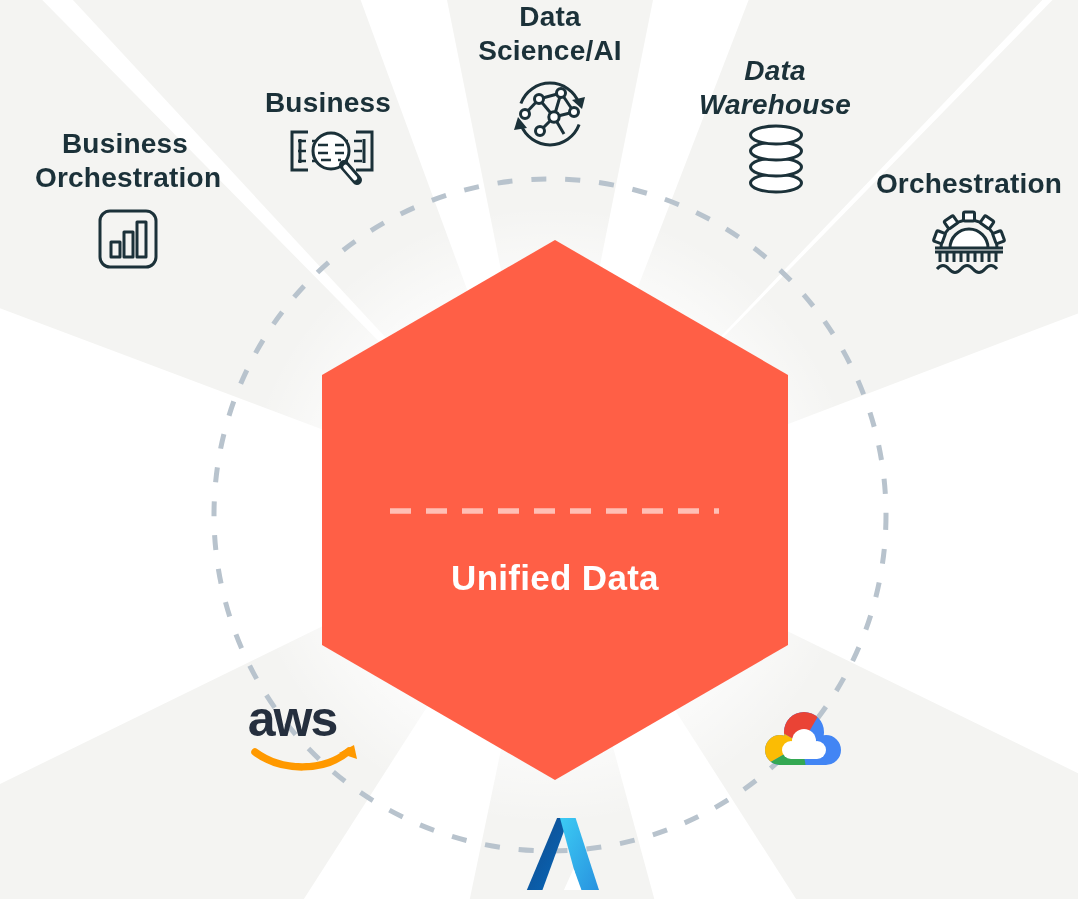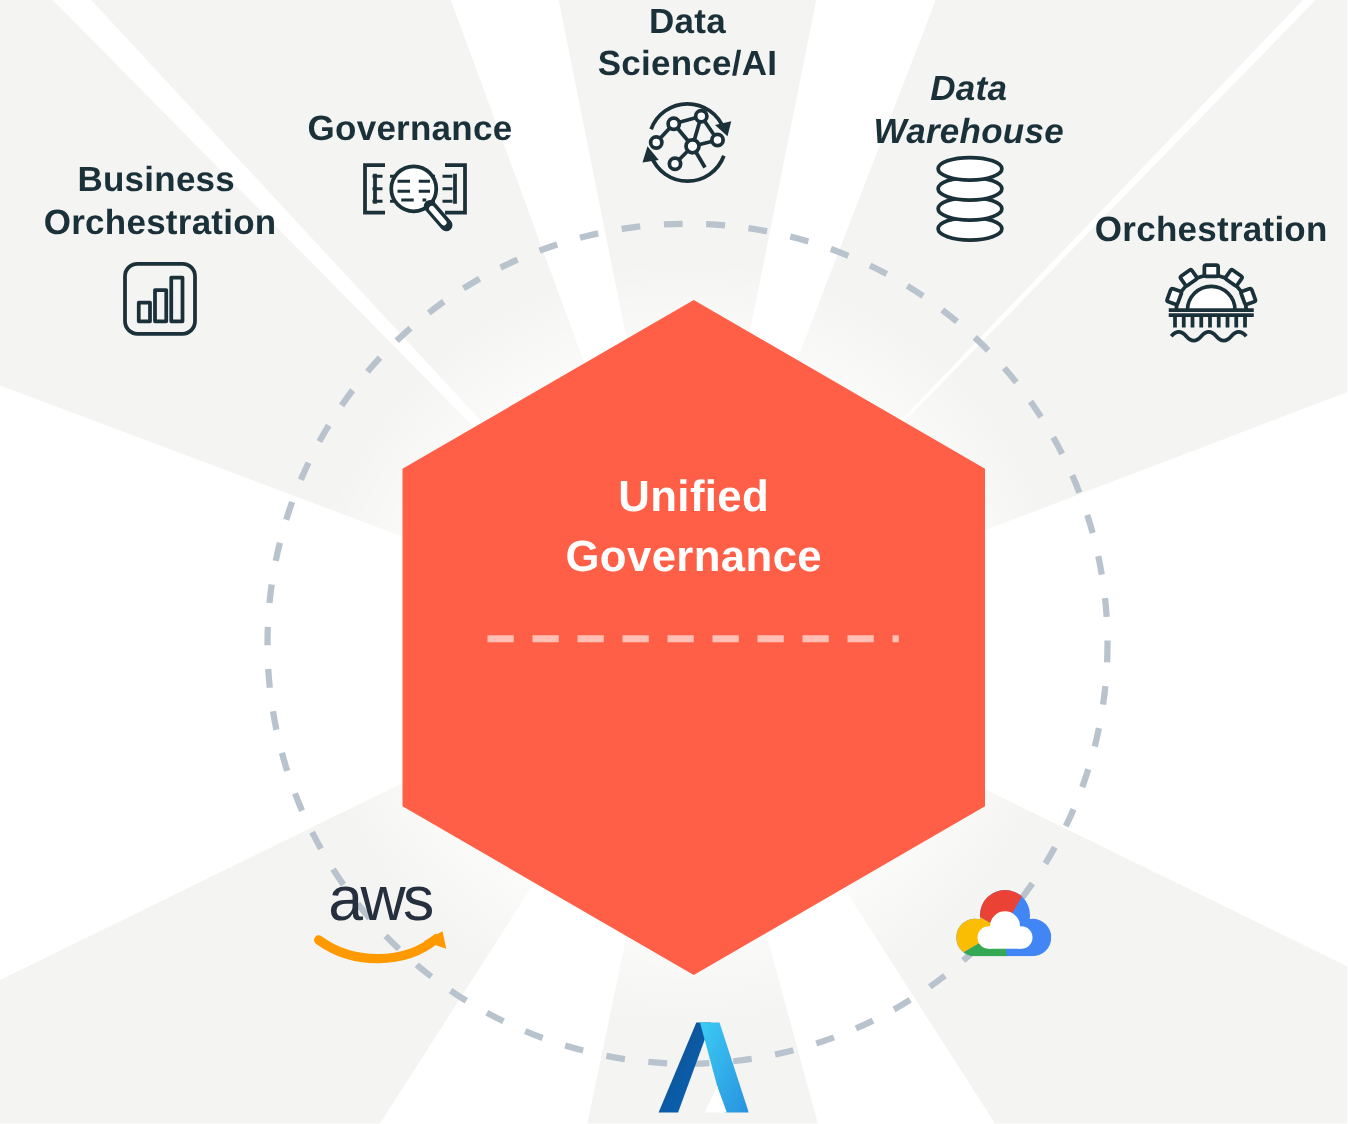--- a/index.html
+++ b/index.html
@@ -11,22 +11,22 @@
   .feature-label{
     position:absolute;text-align:center;
     color:var(--c-text);font-size:28px;font-weight:600;line-height:1.2;letter-spacing:.2px;
   }
   .icon-box{position:absolute;}
   .hex-label{
     position:absolute;text-align:center;color:var(--c-hexagon-text);
     font-weight:700;font-size:35px;line-height:1.37;letter-spacing:.3px;
   }
   .aws-wordmark{
-    position:absolute;left:252px;top:692px;width:104px;text-align:center;
-    font-weight:400;font-size:50px;letter-spacing:-2px;color:var(--c-aws-navy);line-height:1.1;
+    position:absolute;left:240px;top:692px;width:104px;text-align:center;
+    font-weight:700;font-size:50px;letter-spacing:-2px;color:var(--c-aws-navy);line-height:1.1;
   }
   .aws-smile{position:absolute;left:250px;top:744px;}
   .gc-logo{position:absolute;left:760px;top:704px;}
   .azure-logo{position:absolute;left:521px;top:811px;}
   svg .stroke-ic{stroke:var(--c-text);fill:none;stroke-width:3;}
 </style>
 </head>
 <body>
 
 <div class="canvas">
@@ -52,38 +52,38 @@
     </g>
     <circle cx="550" cy="515" r="310" fill="url(#fadeCenter)"></circle>
 
     <circle cx="550" cy="515" r="336" fill="none" style="stroke:var(--c-dashed-circle)" stroke-width="5" stroke-dasharray="15 19"></circle>
 
     <polygon points="555,240 788,375 788,645 555,780 322,645 322,375" style="fill:var(--c-hexagon)"></polygon>
 
     <line x1="390" y1="511" x2="719" y2="511" style="stroke:var(--c-hexagon-divider)" stroke-width="5.5" stroke-dasharray="21 15"></line>
   </svg>
 
-  <div class="hex-label" style="left:395px;top:374px;width:320px;">Unified Governance</div>
+  <div class="hex-label" style="left:395px;top:554px;width:320px;">Unified Data</div>
 
   <div>
     <div class="feature-label" style="left:35px;top:127px;width:180px;">Business Orchestration</div>
     <div class="icon-box" style="left:96px;top:207px;">
       <svg width="64" height="64" viewBox="0 0 64 64">
         <g class="stroke-ic" stroke-linejoin="round">
           <rect x="4" y="4" width="56" height="56" rx="10"></rect>
           <rect x="15" y="35" width="9" height="15"></rect>
           <rect x="28" y="25" width="9" height="25"></rect>
           <rect x="41" y="15" width="9" height="35"></rect>
         </g>
       </svg>
     </div>
   </div>
 
   <div>
-    <div class="feature-label" style="left:228px;top:86px;width:200px;">Governance</div>
+    <div class="feature-label" style="left:228px;top:86px;width:200px;">Business</div>
     <div class="icon-box" style="left:282px;top:122px;">
       <svg width="100" height="76" viewBox="0 0 100 76">
         <g class="stroke-ic" stroke-width="2.8">
           <path d="M26,10 H10 V48 H26"></path>
           <path d="M18,17 V41"></path>
           <path d="M74,10 H90 V48 H74"></path>
           <path d="M82,17 V41"></path>
           <path d="M16,19 H84" stroke-dasharray="8 6" stroke-width="2.5"></path>
           <path d="M16,29 H84" stroke-dasharray="8 6" stroke-width="2.5"></path>
           <path d="M16,39 H84" stroke-dasharray="8 6" stroke-width="2.5"></path>

